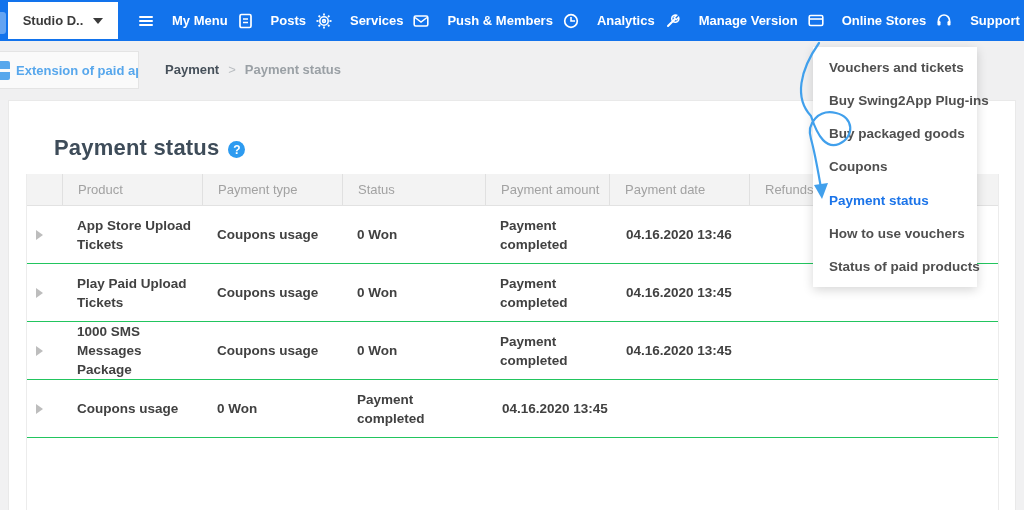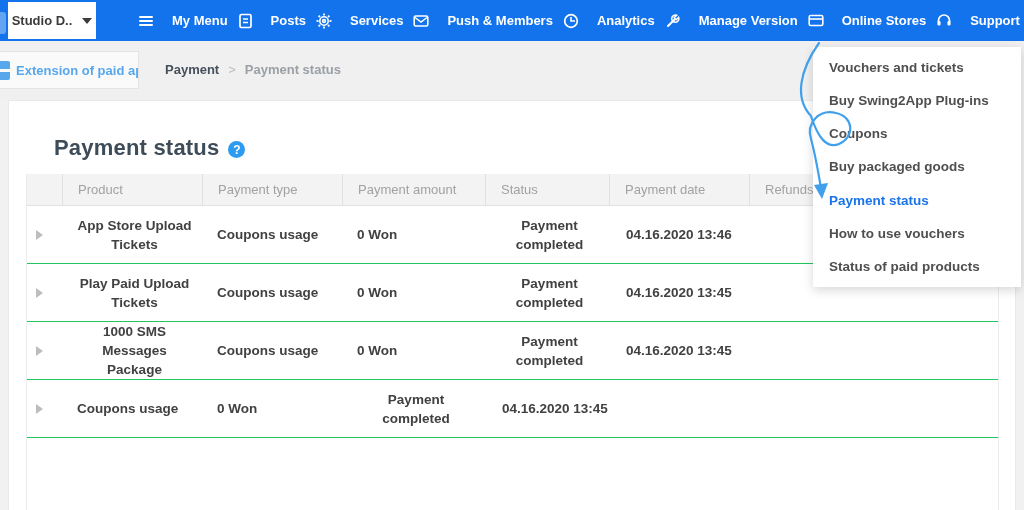--- a/index.html
+++ b/index.html
@@ -14,21 +14,21 @@
   
   .topbar {
     position:absolute; left:0; top:0; width:1024px; height:41px;
     background:#1273ec; z-index:4;
   }
   .logo-sliver {
     position:absolute; left:0; top:12px; width:6px; height:22px;
     background:rgba(255,255,255,.35); border-radius:0 3px 3px 0;
   }
   .app-box {
-    position:absolute; left:8px; top:2px; width:88px; height:37px;
+    position:absolute; left:8px; top:2px; width:110px; height:37px;
     background:#ffffff; display:flex; align-items:center; justify-content:center;
     gap:10px; cursor:pointer;
   }
   .app-box .app-label { font-size:13px; font-weight:bold; color:#3b3b3b; }
   .caret-down {
     width:0; height:0; border-left:5px solid transparent; border-right:5px solid transparent;
     border-top:6px solid #3b3b3b;
   }
   .nav-items {
     position:absolute; left:138px; right:4px; top:0; height:41px;
@@ -82,21 +82,20 @@
   }
 
   
   .tablewrap {
     position:absolute; left:17px; top:73px; width:973px; height:347px;
     border-left:1px solid #ececec; border-right:1px solid #ececec;
   }
   .thead, .trow {
     display:grid;
     grid-template-columns:35px 140px 140px 143px 124px 140px 1fr;
-    text-align:center;
   }
   .thead {
     height:32px; background:#f3f3f3; border-bottom:1px solid #e2e2e2;
     color:#a2a2a2; font-size:13px;
   }
   .thead > div {
     display:flex; align-items:center; padding-left:15px; overflow:hidden; white-space:nowrap;
   }
   .thead > div + div { border-left:1px solid #e0e0e0; }
   .trow {
@@ -106,21 +105,21 @@
   .trow > div { display:flex; align-items:center; padding-left:15px; padding-right:10px; line-height:19px; }
   .cell-expand { justify-content:center; padding-left:0 !important; cursor:pointer; }
   .expand-tri {
     width:0; height:0; border-top:5px solid transparent; border-bottom:5px solid transparent;
     border-left:7px solid #bdbdbd;
   }
   .cell-date { padding-left:17px !important; white-space:nowrap; }
 
   
   .dropdown {
-    position:absolute; left:813px; top:47px; width:208px; height:240px;
+    position:absolute; left:813px; top:47px; width:164px; height:240px;
     background:#ffffff; box-shadow:0 3px 10px rgba(0,0,0,.16);
     z-index:5; padding:4px 0; display:flex; flex-direction:column;
   }
   .dd-item {
     flex:1; display:flex; align-items:center; padding-left:16px;
     font-size:13.5px; font-weight:bold; color:#4f4f4f; cursor:pointer; white-space:nowrap;
   }
   .dd-item.active { color:#1b74e9; }
 
   
@@ -256,22 +255,22 @@
   <div class="page-title-row">
     <span class="page-title">Payment status</span>
     <span class="help-icon">?</span>
   </div>
 
   <div class="tablewrap">
     <div class="thead">
       <div></div>
       <div>Product</div>
       <div>Payment type</div>
+      <div>Status</div>
       <div>Payment amount</div>
-      <div>Status</div>
       <div>Payment date</div>
       <div>Refunds</div>
     </div>
 
     <div class="trow">
       <div class="cell-expand">
           <span class="expand-tri"></span>
         </div>
       <div>App Store Upload Tickets</div>
       <div>Coupons usage</div>
@@ -314,22 +313,22 @@
       <div>Payment completed</div>
       <div class="cell-date">04.16.2020 13:45</div>
       <div></div>
     </div>
   </div>
 </div>
 
 <div class="dropdown">
   <div class="dd-item">Vouchers and tickets</div>
   <div class="dd-item">Buy Swing2App Plug-ins</div>
+  <div class="dd-item">Buy packaged goods</div>
   <div class="dd-item">Coupons</div>
-  <div class="dd-item">Buy packaged goods</div>
   <div class="dd-item active">Payment status</div>
   <div class="dd-item">How to use vouchers</div>
   <div class="dd-item">Status of paid products</div>
 </div>
 
 <svg class="arrow-layer" viewBox="0 0 1024 510">
   <path d="M 819 43
            C 800 70, 794 98, 811 116
            C 818 138, 827 149, 839 144
            C 855 137, 854 117, 836 113

